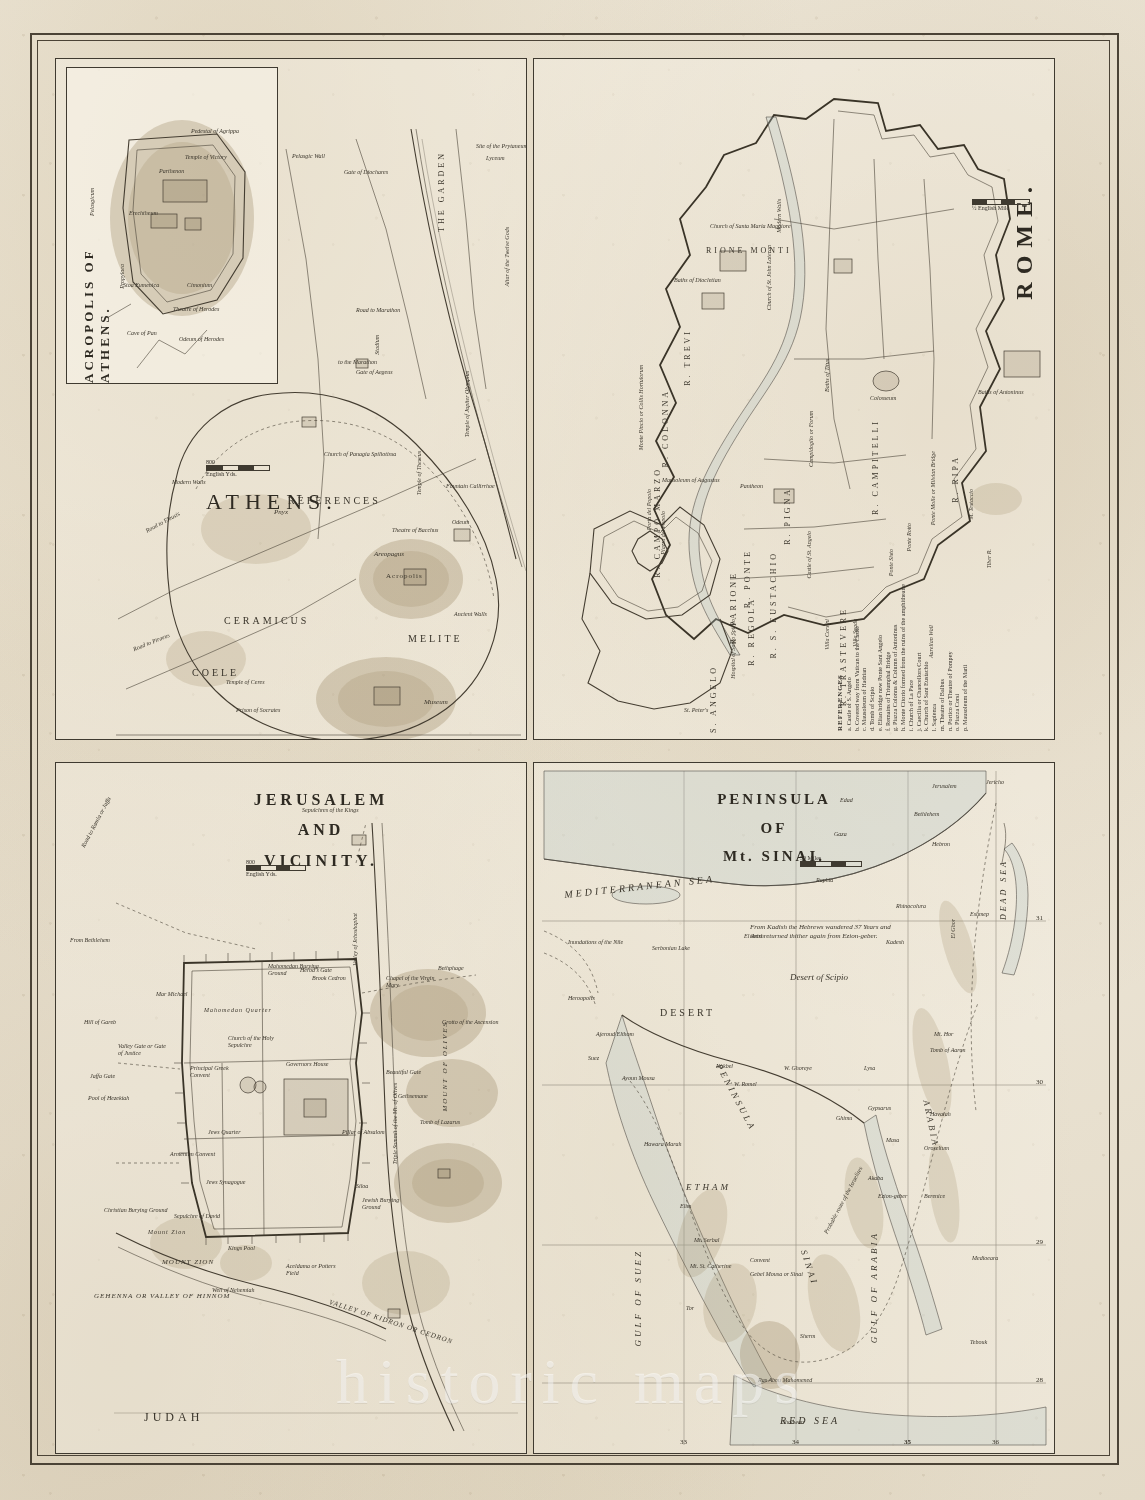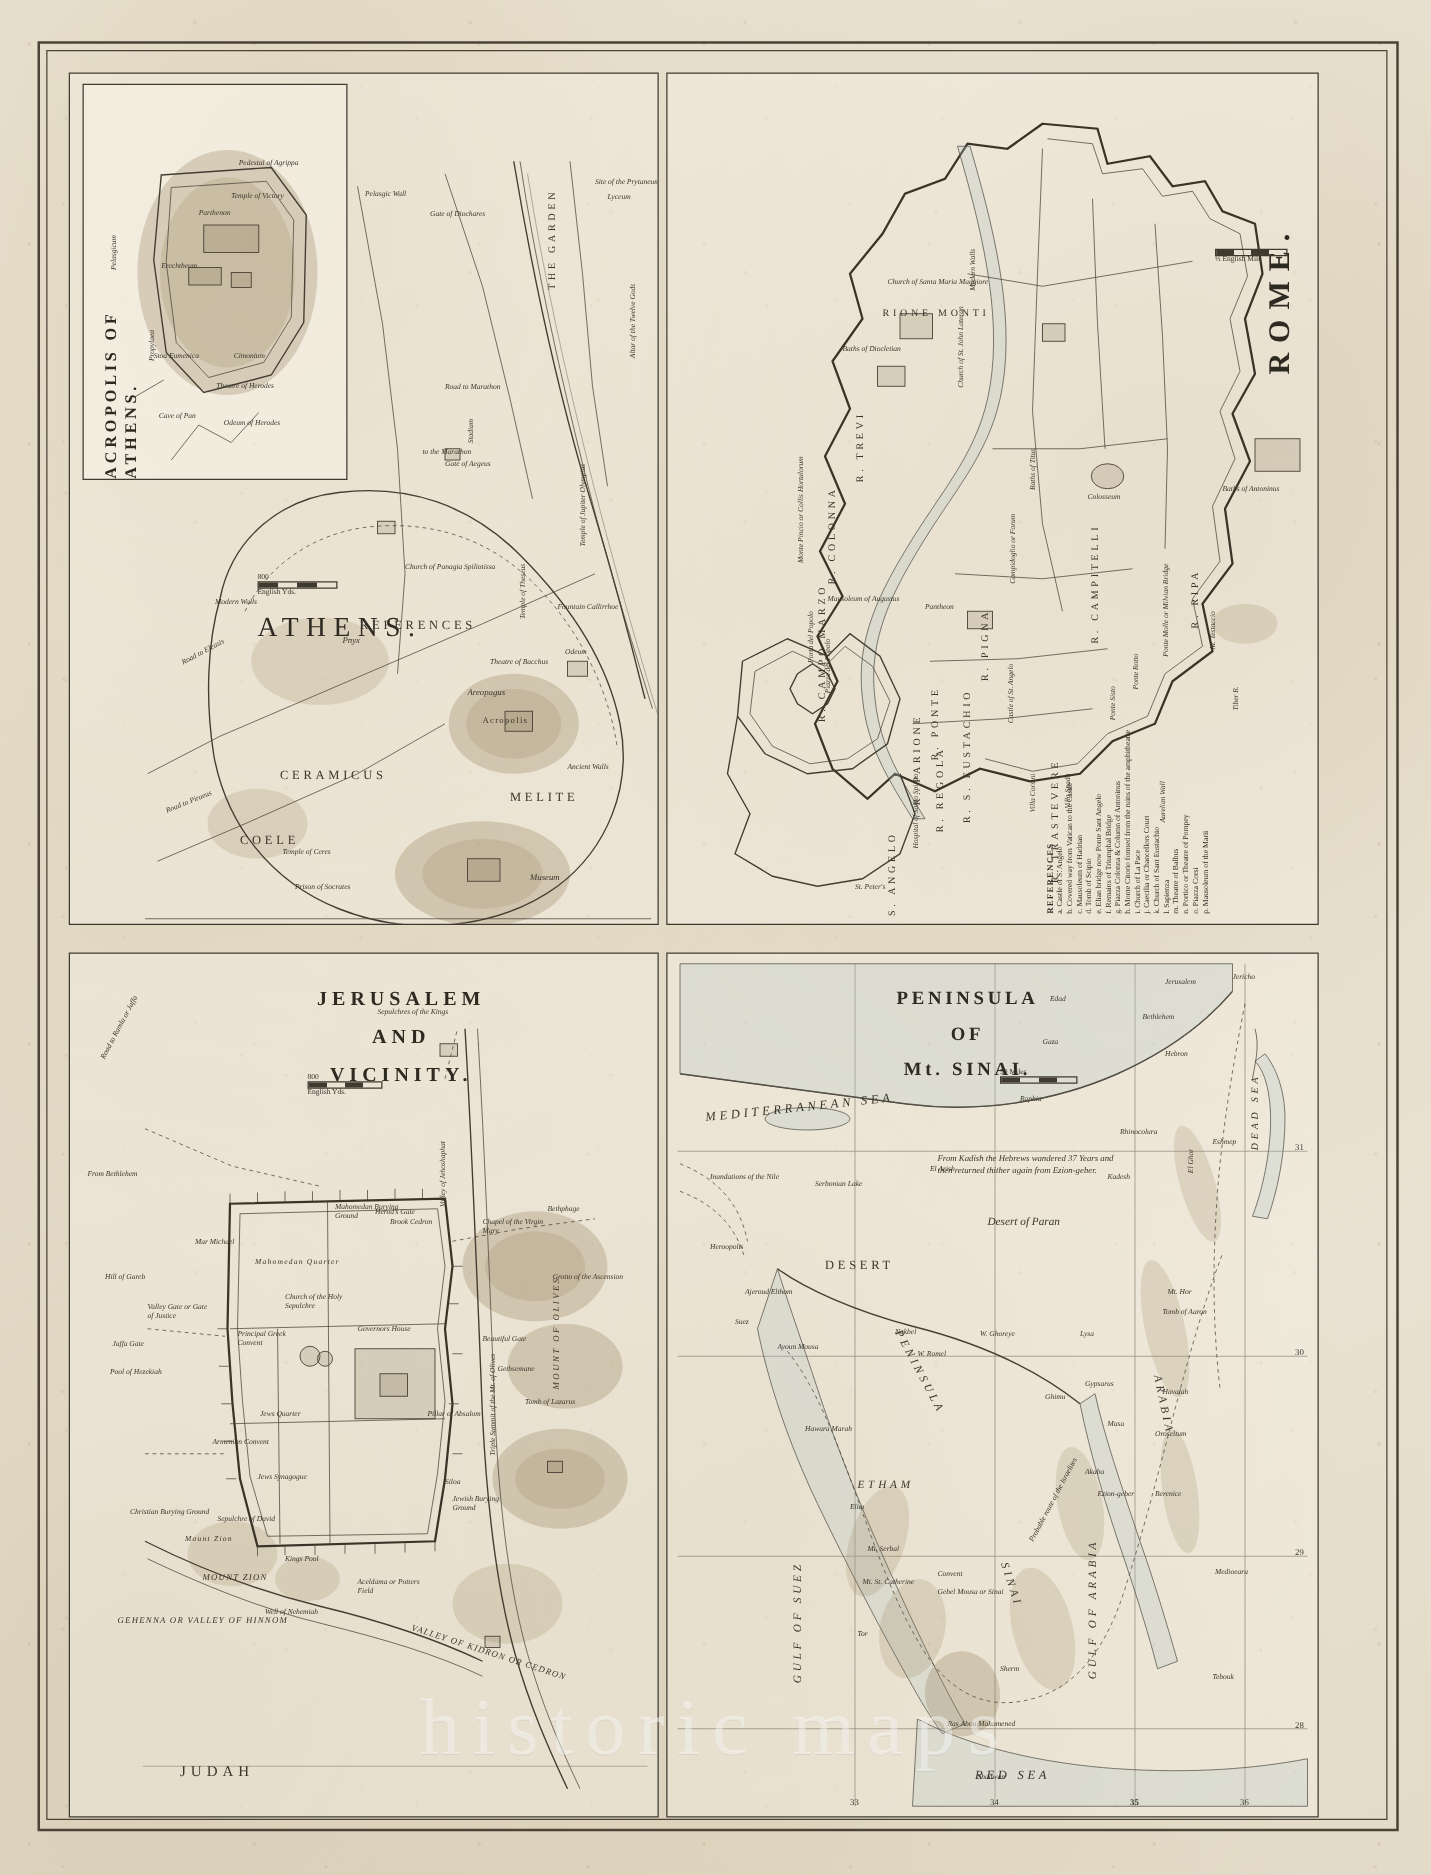--- a/index.html
+++ b/index.html
@@ -505,21 +505,21 @@
       <span style="display:inline-block;width:150px;white-space:normal;line-height:1.35;">From Kadish the Hebrews wandered 37 Years and then returned thither again from Ezion-geber.</span>
     </div>
 
     <div class="lbl it spread" style="left:30px;top:118px;font-size:10px;transform:rotate(-6deg);">MEDITERRANEAN SEA</div>
     <div class="lbl it spread" style="left:246px;top:652px;font-size:10px;">RED SEA</div>
     <div class="lbl it spread vert" style="left:100px;top:486px;font-size:9px;">GULF OF SUEZ</div>
     <div class="lbl it spread vert" style="left:336px;top:468px;font-size:9px;">GULF OF ARABIA</div>
     <div class="lbl it spread vert" style="left:466px;top:96px;font-size:8px;">DEAD SEA</div>
 
     <div class="lbl spread" style="left:126px;top:244px;font-size:10px;">DESERT</div>
-    <div class="lbl it" style="left:256px;top:210px;font-size:9px;">Desert of Paran</div>
+    <div class="lbl it" style="left:256px;top:210px;font-size:9px;">Desert of Scipio</div>
     <div class="lbl it spread" style="left:164px;top:330px;font-size:9px;transform:rotate(62deg);">PENINSULA</div>
     <div class="lbl it spread" style="left:152px;top:420px;font-size:9px;">ETHAM</div>
     <div class="lbl it spread" style="left:372px;top:356px;font-size:9px;transform:rotate(78deg);">ARABIA</div>
     <div class="lbl it spread" style="left:256px;top:500px;font-size:9px;transform:rotate(72deg);">SINAI</div>
 
     <div class="lbl sm it" style="left:452px;top:16px;">Jericho</div>
     <div class="lbl sm it" style="left:398px;top:20px;">Jerusalem</div>
     <div class="lbl sm it" style="left:380px;top:48px;">Bethlehem</div>
     <div class="lbl sm it" style="left:300px;top:68px;">Gaza</div>
     <div class="lbl sm it" style="left:282px;top:114px;">Raphia</div>

